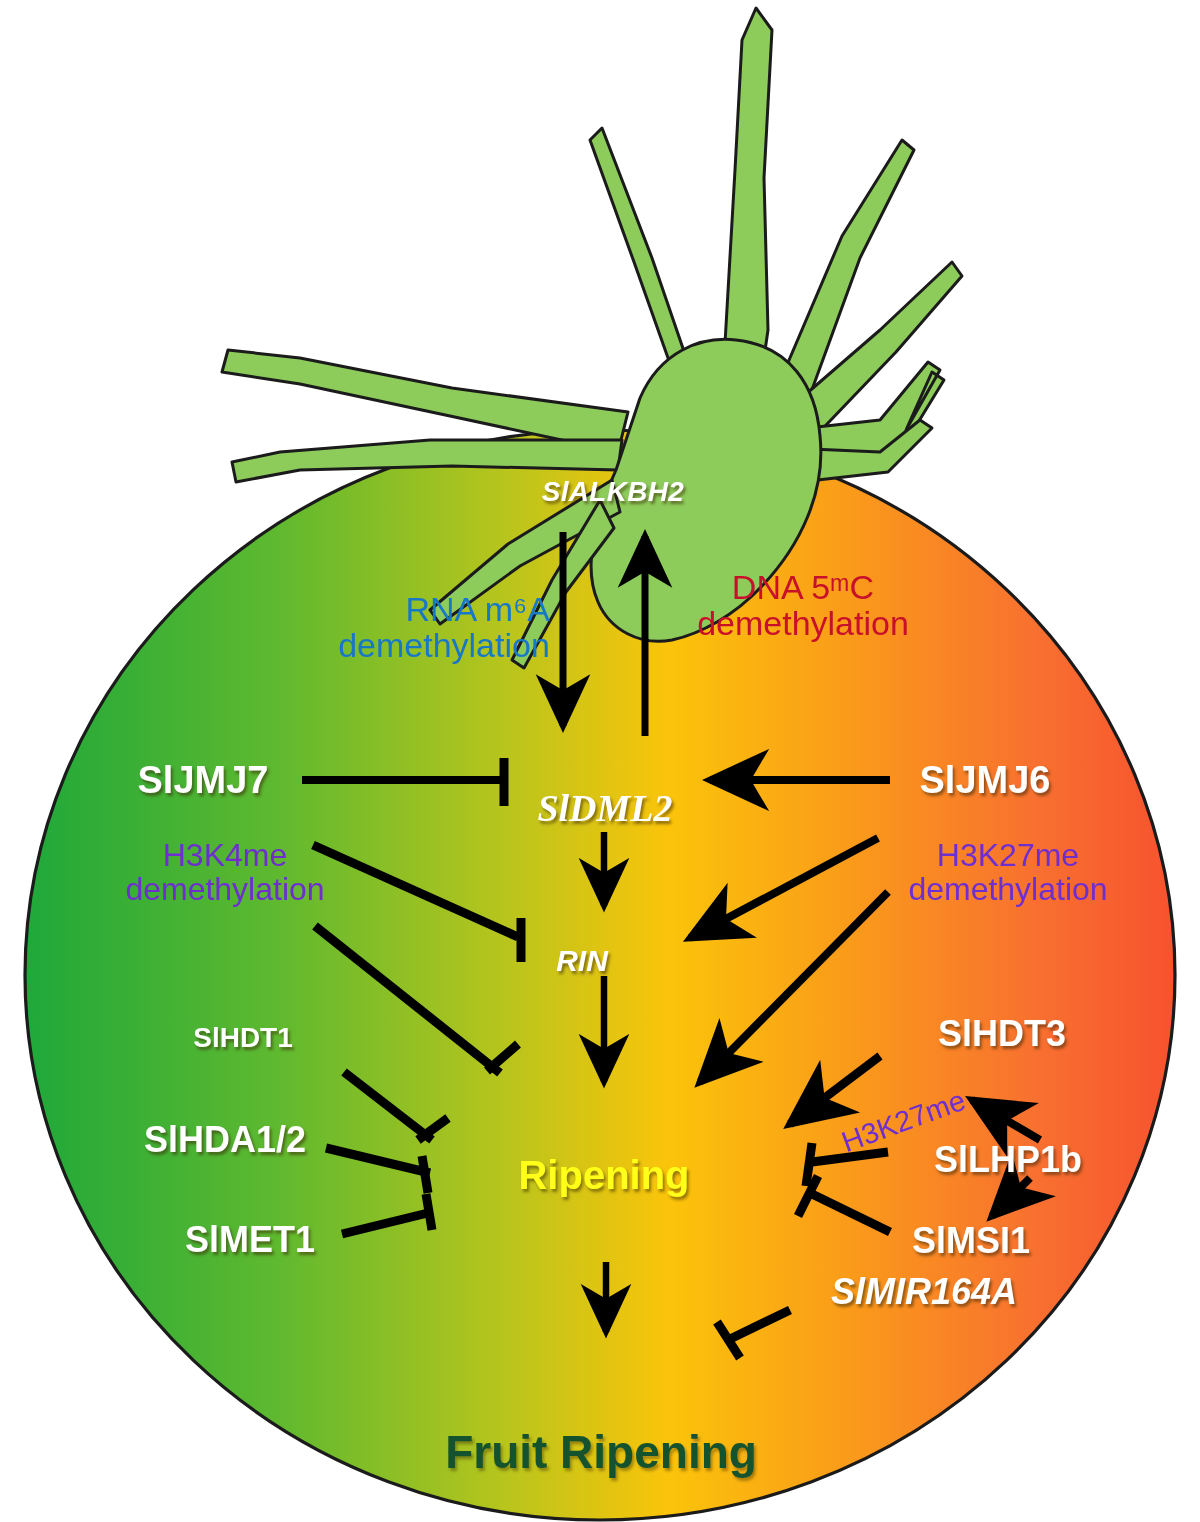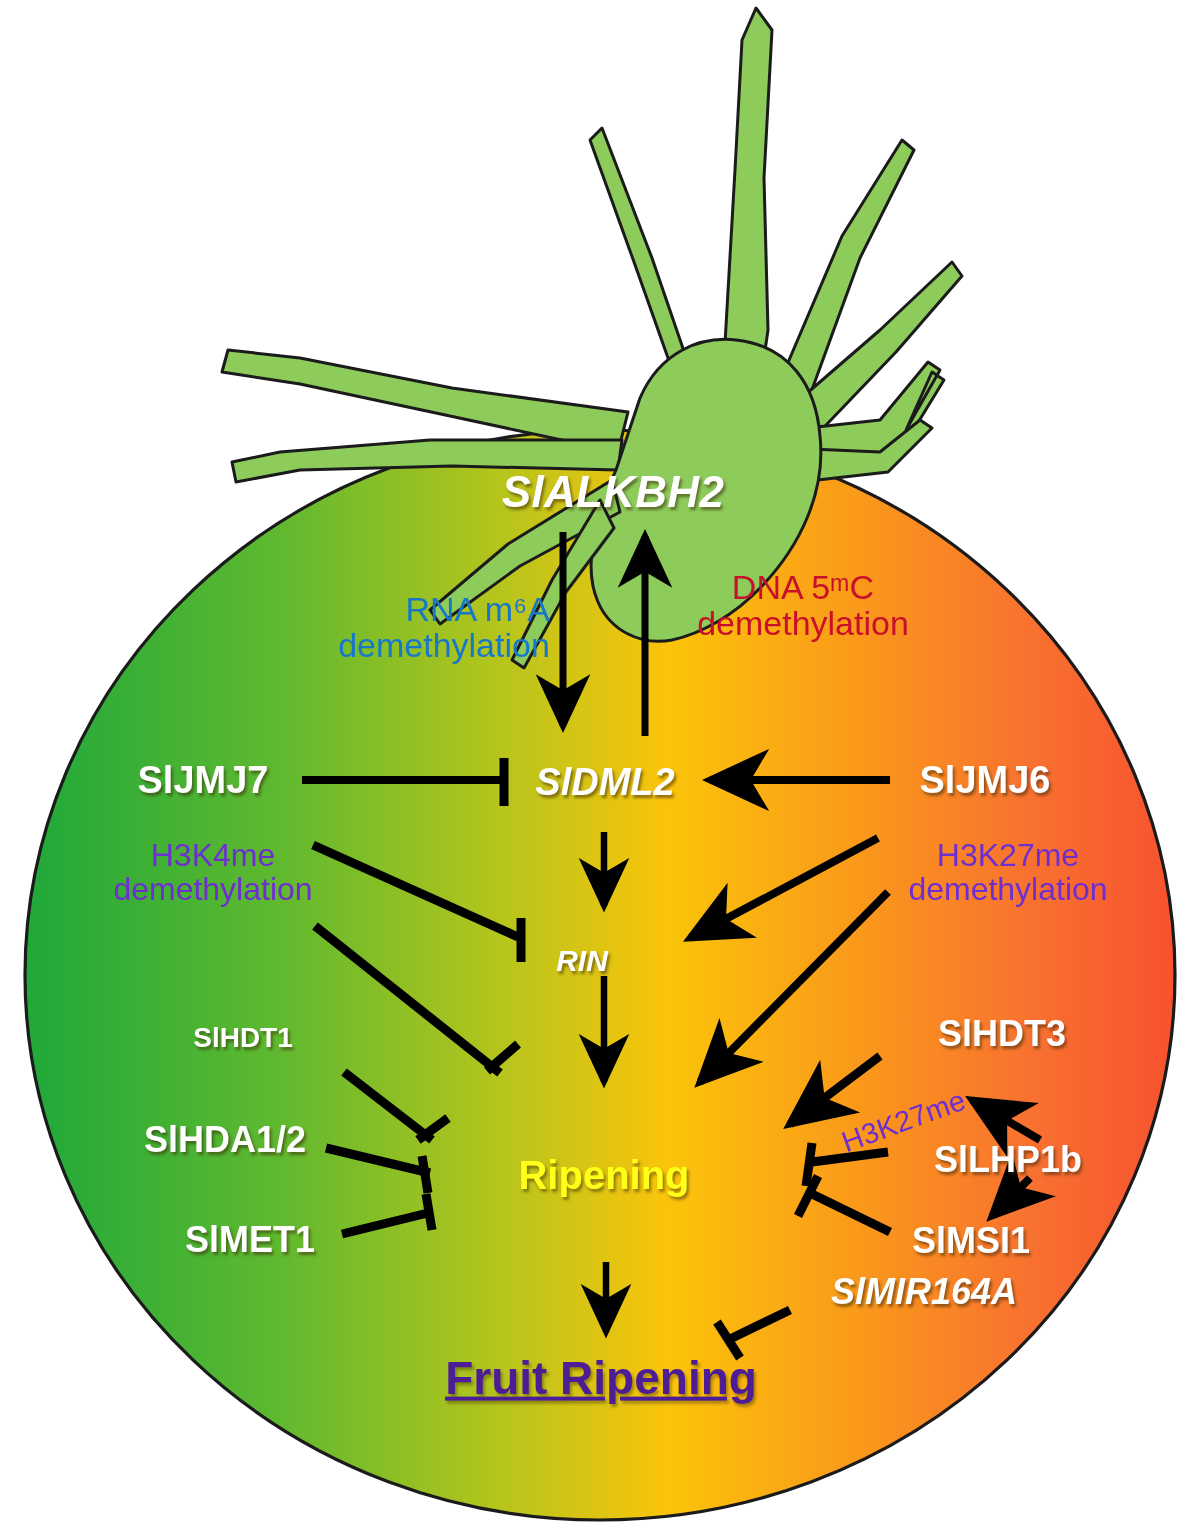--- a/index.html
+++ b/index.html
@@ -124,23 +124,23 @@
 
       <line x1="606" y1="1262" x2="606" y2="1332" stroke-width="6.5" marker-end="url(#ah)"></line>
 
       <g>
         <line x1="790" y1="1310" x2="728" y2="1340" stroke-width="9"></line>
         <line x1="717" y1="1322" x2="740" y2="1358" stroke-width="9"></line>
       </g>
     </g>
   </svg>
 
-  <div class="lbl ctr gene ital" style="left:613px;top:492px;font-size:44px;letter-spacing:.3px;">SlALKBH2</div>
+  <div class="lbl ctr gene ital" style="left:613px;top:492px;font-size:28px;letter-spacing:.3px;">SlALKBH2</div>
 
-  <div class="lbl ctr gene ital" style="left:605px;top:782px;font-size:38px;">SlDML2</div>
+  <div class="lbl ctr gene ital" style="left:605px;top:808px;font-size:38px;font-family:Liberation Serif, serif;">SlDML2</div>
 
   <div class="lbl ctr gene" style="left:203px;top:780px;font-size:38px;">SlJMJ7</div>
 
   <div class="lbl ctr gene" style="left:985px;top:780px;font-size:38px;">SlJMJ6</div>
 
   <div class="lbl ctr gene ital" style="left:582px;top:939px;font-size:30px;margin-top:22px;">RIN</div>
 
   <div class="lbl ctr gene" style="left:243px;top:1038px;font-size:28px;">SlHDT1</div>
 
   <div class="lbl ctr gene" style="left:225px;top:1140px;font-size:36px;">SlHDA1/2</div>
@@ -153,34 +153,34 @@
 
   <div class="lbl ctr gene" style="left:971px;top:1241px;font-size:36px;">SlMSI1</div>
 
   <div class="lbl ctr gene ital" style="left:924px;top:1292px;font-size:36px;">SlMIR164A</div>
 
   <div class="lbl ctr" style="left:604px;top:1175px;font-size:40px;font-weight:bold;color:#ffff1a;
               text-shadow:2px 3px 3px rgba(70,55,5,.55);text-align:right;">
     <span>Ripening</span><br>
   </div>
 
-  <div class="lbl ctr" style="left:601px;top:1378px;font-size:46px;font-weight:bold;color:#4c1d95;
-              text-shadow:2px 3px 3px rgba(70,55,5,.45);text-decoration:underline;">Fruit Ripening</div>
+  <div class="lbl ctr" style="left:601px;top:1452px;font-size:46px;font-weight:bold;color:#14532d;
+              text-shadow:2px 3px 3px rgba(70,55,5,.45);">Fruit Ripening</div>
 
   <div class="lbl ctr mark" style="left:444px;top:627px;font-size:34px;color:#1878c8;text-align:right;">
     <span>RNA m⁶A</span><br>
     <span>demethylation</span>
   </div>
 
   <div class="lbl ctr mark" style="left:803px;top:605px;font-size:34px;color:#c8102a;text-align:center;">
     <span>DNA 5ᵐC</span><br>
     <span>demethylation</span>
   </div>
 
-  <div class="lbl ctr mark" style="left:213px;top:873px;font-size:32px;color:#6f2fd0;">
+  <div class="lbl ctr mark" style="left:225px;top:873px;font-size:32px;color:#6f2fd0;">
     <span>H3K4me</span><br>
     <span>demethylation</span>
   </div>
 
   <div class="lbl ctr mark" style="left:1008px;top:873px;font-size:32px;color:#6f2fd0;text-align:center;">
     <span>H3K27me</span><br>
     <span>demethylation</span>
   </div>
 
   <div class="lbl mark" style="left:843px;top:1128px;font-size:29px;color:#6f2fd0;

